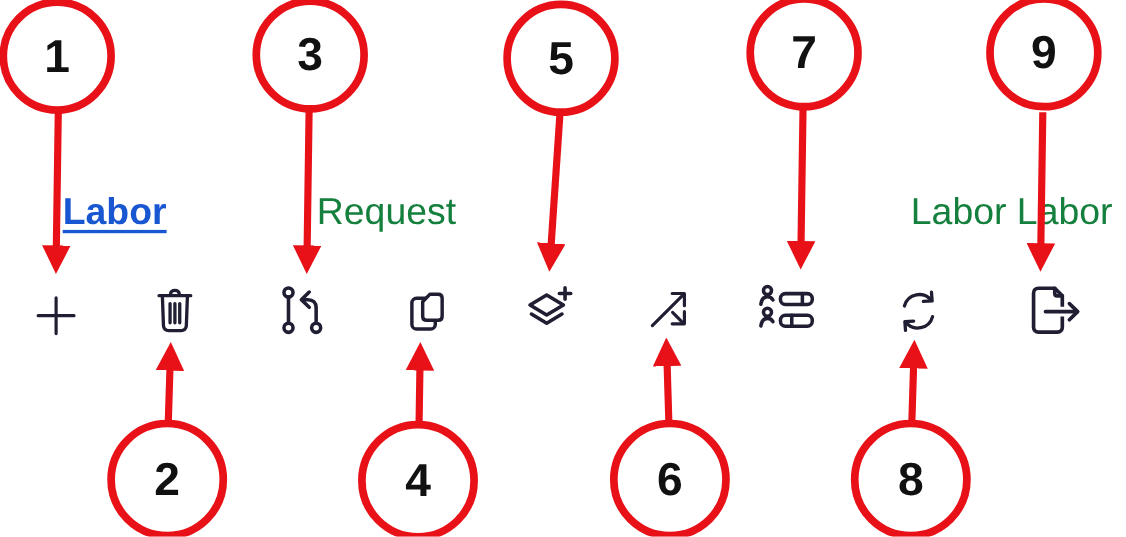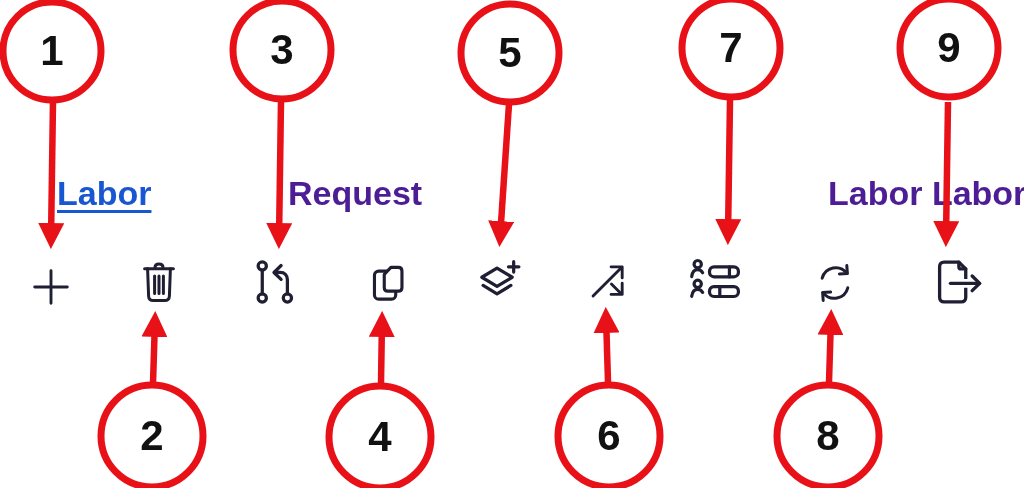--- a/index.html
+++ b/index.html
@@ -1,20 +1,20 @@
 <!DOCTYPE html>
 <html><head>
 <meta charset="utf-8">
 <style>
   html,body{margin:0;padding:0;}
   body{font-family:"Liberation Sans", sans-serif; background:#fff;}
   #canvas{position:relative;width:1024px;height:488px;background:#ffffff;overflow:hidden;}
 
   
-  .tab{position:absolute;top:174px;font-size:34px;font-weight:700;color:#4c1d95;white-space:nowrap;cursor:pointer;}
+  .tab{position:absolute;top:174px;font-size:34px;font-weight:400;color:#15803d;white-space:nowrap;cursor:pointer;}
   .tab.active{font-weight:700;color:#1856d2;text-decoration:underline;text-decoration-thickness:3px;text-underline-offset:5px;}
   .tab-labor{left:57px;text-align:center;}
   .tab-request{left:288px;}
   .tab-financial{left:550px;}
   .tab-labor-target{left:828px;}
 
   
   .icon-btn{position:absolute;display:flex;align-items:center;justify-content:center;cursor:pointer;}
   .icon-btn svg{display:block;stroke:#1f1e33;fill:none;stroke-width:1.5;stroke-linecap:round;stroke-linejoin:round;}
   .ib-add{left:28px;top:264px;width:46px;height:46px;}

